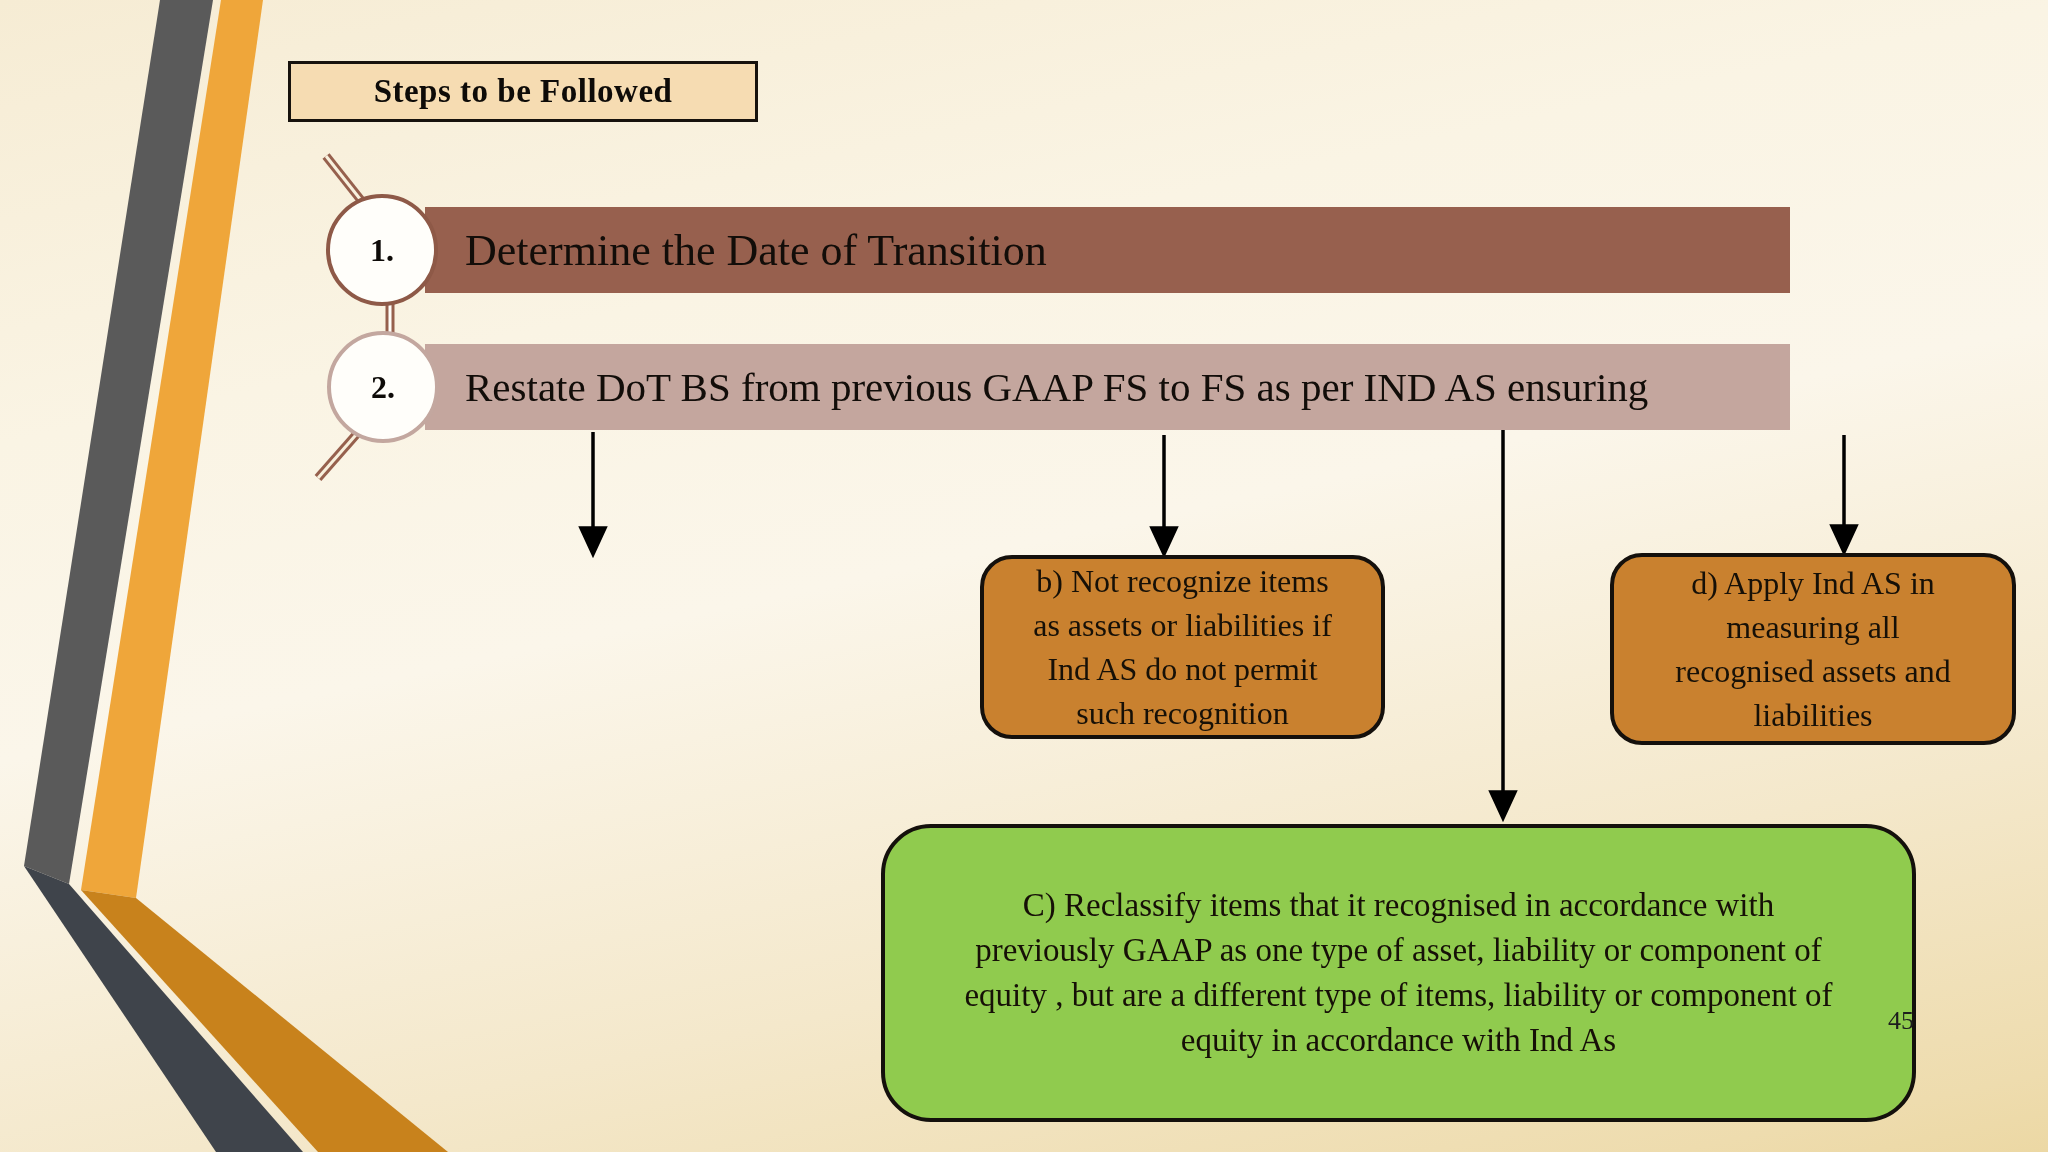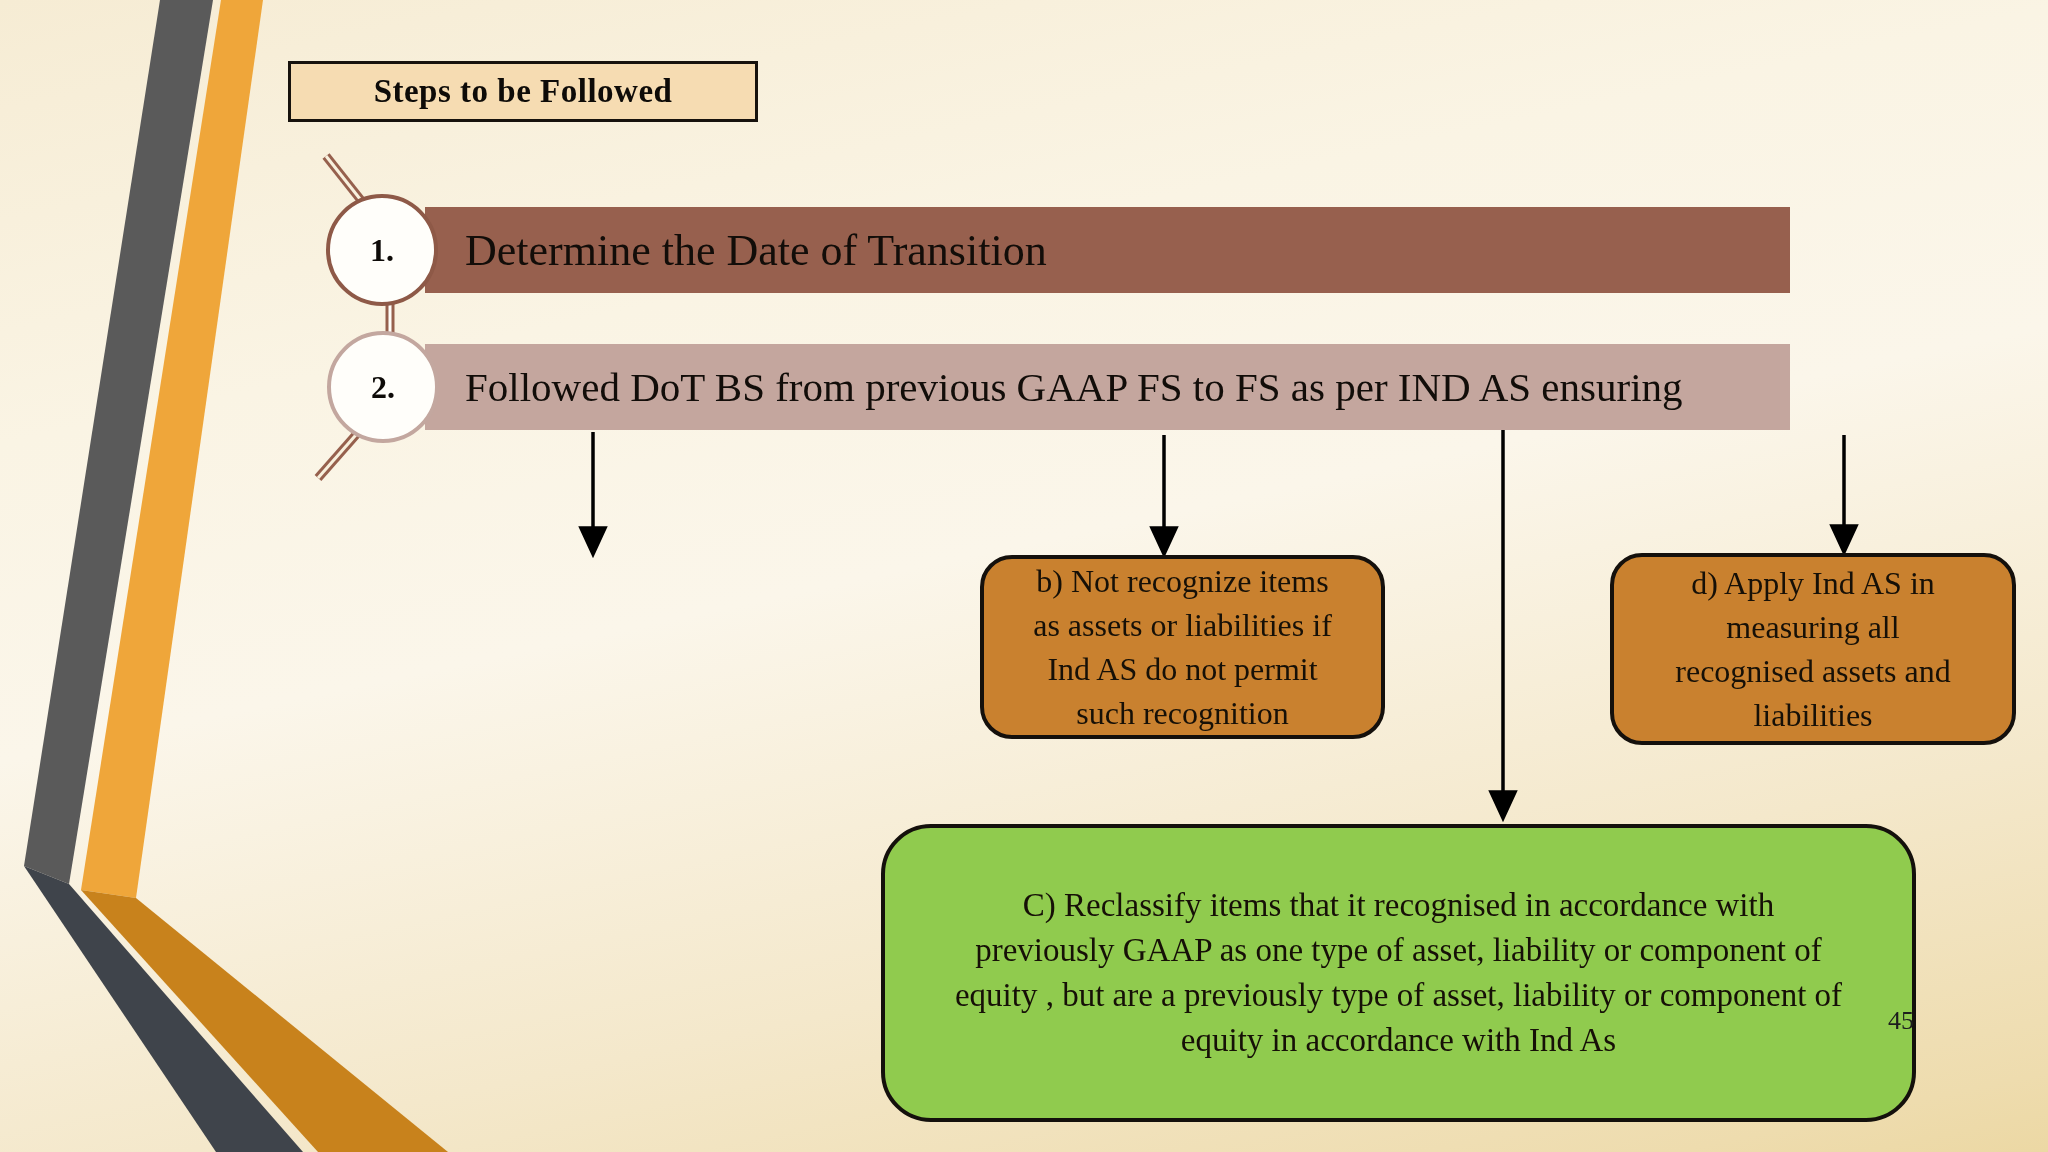--- a/index.html
+++ b/index.html
@@ -105,38 +105,38 @@
   </svg>
 
   <div class="title-box">
     <span>Steps to be Followed</span>
   </div>
 
   <div class="bar bar-1">
     <span>Determine the Date of Transition</span>
   </div>
   <div class="bar bar-2">
-    <span>Followed DoT BS from previous GAAP FS to FS as per IND AS ensuring</span>
+    <span>Restate DoT BS from previous GAAP FS to FS as per IND AS ensuring</span>
   </div>
 
   <div class="step-circle circle-1">
     <span>1.</span>
   </div>
   <div class="step-circle circle-2">
     <span>2.</span>
   </div>
 
   <div class="flow-box box-b">b) Not recognize items
 as assets or liabilities if
 Ind AS do not permit
 such recognition</div>
   <div class="flow-box box-d">d) Apply Ind AS in
 measuring all
 recognised assets and
 liabilities</div>
   <div class="flow-box box-c">C) Reclassify items that it recognised in accordance with
 previously GAAP as one type of asset, liability or component of
-equity , but are a previously type of asset, liability or component of
+equity , but are a different type of items, liability or component of
 equity in accordance with Ind As</div>
 
   <div class="page-number">45</div>
 
 </div>
 
 </body></html>

